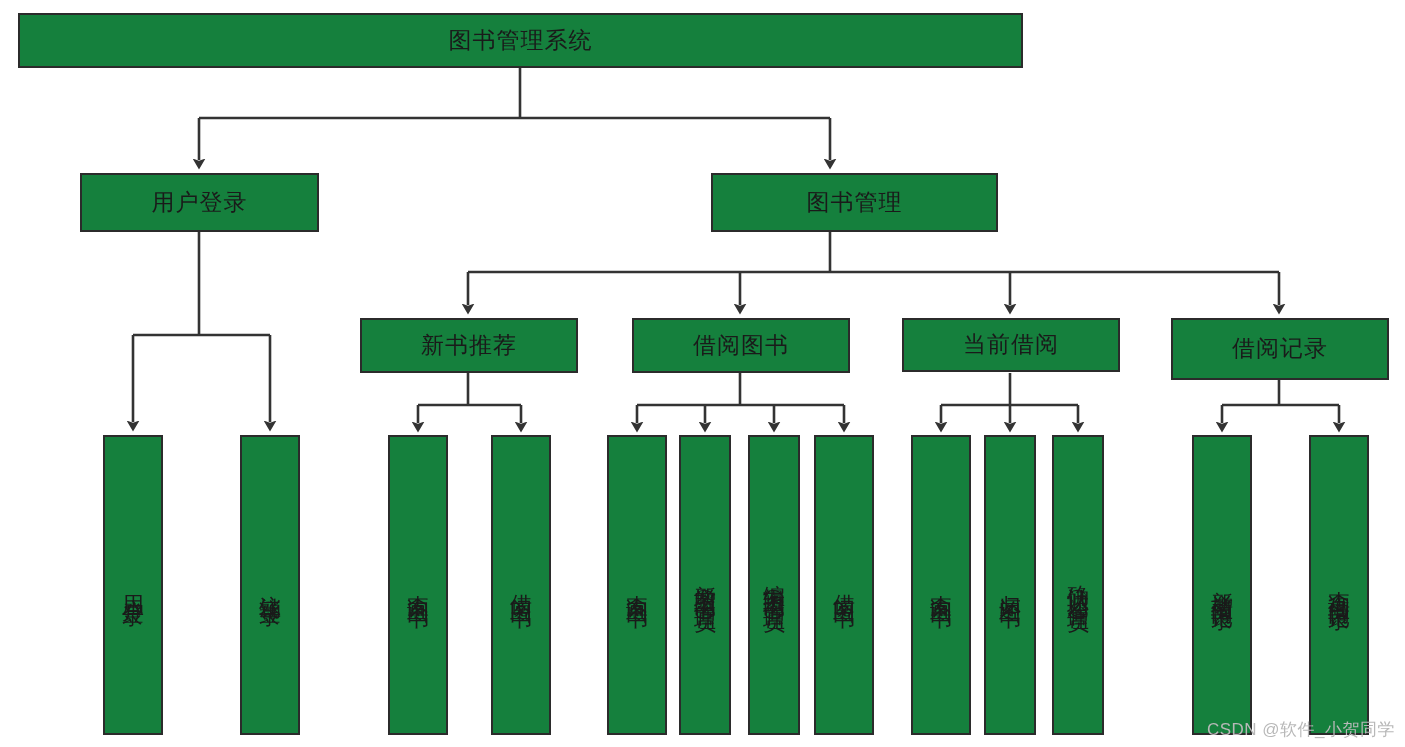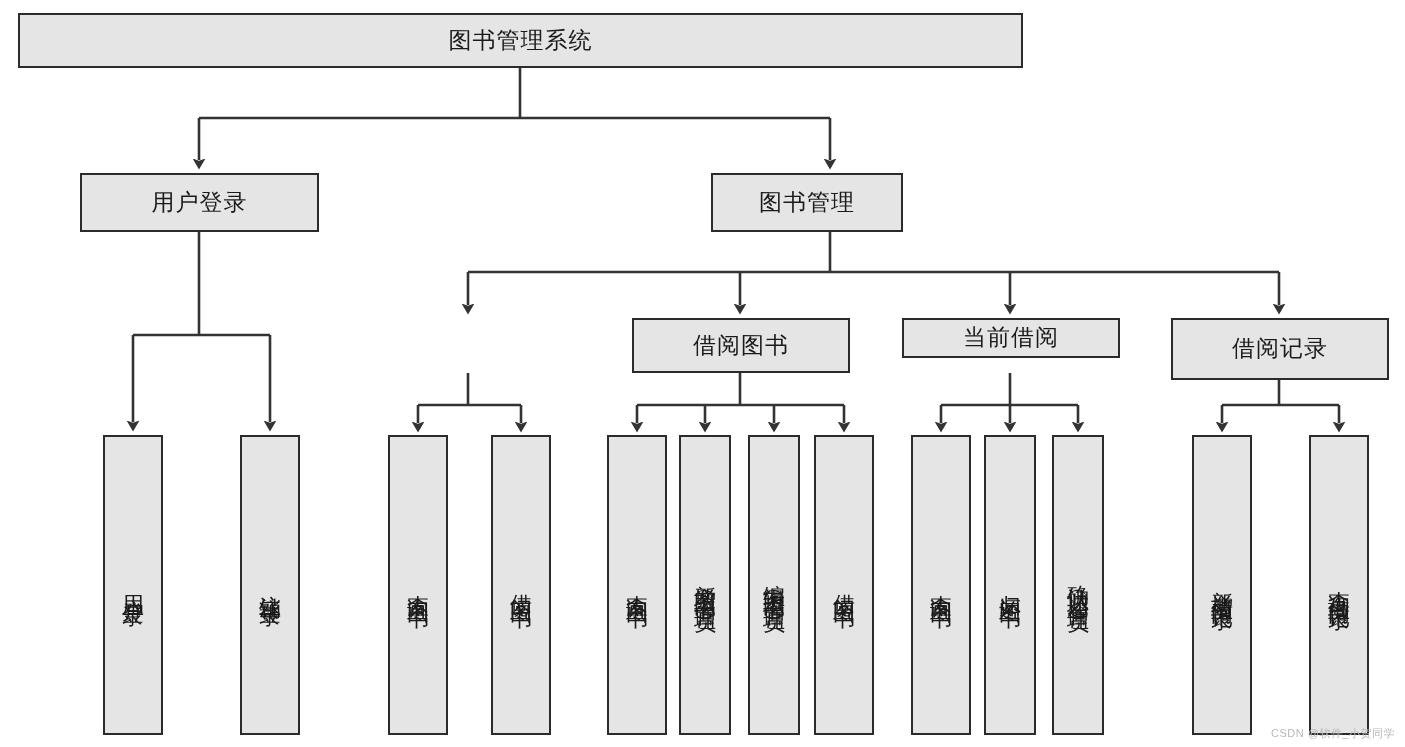--- a/index.html
+++ b/index.html
@@ -20,21 +20,21 @@
   #connector-layer {
     position: absolute;
     left: 0;
     top: 0;
     width: 1405px;
     height: 747px;
   }
   .node-box {
     position: absolute;
     box-sizing: border-box;
-    background: #e5e5e5;
+    background: #15803d;
     border: 2px solid #2b2b2b;
     display: flex;
     align-items: center;
     justify-content: center;
     z-index: 2;
   }
   .node-label {
     color: #1a1a1a;
     line-height: 1.12;
     text-align: center;
@@ -52,21 +52,21 @@
     writing-mode: vertical-rl;
     text-orientation: upright;
     font-size: 22px;
     letter-spacing: 4px;
     line-height: 1;
   }
   .watermark {
     position: absolute;
     right: 10px;
     bottom: 6px;
-    font-size: 11px;
+    font-size: 17px;
     color: #b8b8b8;
     letter-spacing: 0.5px;
     z-index: 3;
     white-space: nowrap;
   }
 </style>
 </head>
 <body>
 
 <div id="diagram-root">
@@ -123,28 +123,31 @@
     </g>
   </svg>
 
   <div class="node-box node-horizontal" style="left:18px; top:13px; width:1005px; height:55px;">
     <span class="node-label">图书管理系统</span>
   </div>
 
   <div class="node-box node-horizontal" style="left:80px; top:173px; width:239px; height:59px;">
     <span class="node-label">用户登录</span>
   </div>
-  <div class="node-box node-horizontal" style="left:711px; top:173px; width:192px; height:59px;">
+  <div class="node-box node-horizontal" style="left:711px; top:173px; width:287px; height:59px;">
     <span class="node-label">图书管理</span>
   </div>
 
+  <div class="node-box node-horizontal" style="left:360px; top:318px; width:218px; height:55px;">
+    <span class="node-label">新书推荐</span>
+  </div>
   <div class="node-box node-horizontal" style="left:632px; top:318px; width:218px; height:55px;">
     <span class="node-label">借阅图书</span>
   </div>
-  <div class="node-box node-horizontal" style="left:902px; top:318px; width:218px; height:40px;">
+  <div class="node-box node-horizontal" style="left:902px; top:318px; width:218px; height:54px;">
     <span class="node-label">当前借阅</span>
   </div>
   <div class="node-box node-horizontal" style="left:1171px; top:318px; width:218px; height:62px;">
     <span class="node-label">借阅记录</span>
   </div>
 
   <div class="node-box node-vertical" style="left:103px; top:435px; width:60px; height:300px;">
     <span class="node-label">用户登录</span>
   </div>
   <div class="node-box node-vertical" style="left:240px; top:435px; width:60px; height:300px;">

